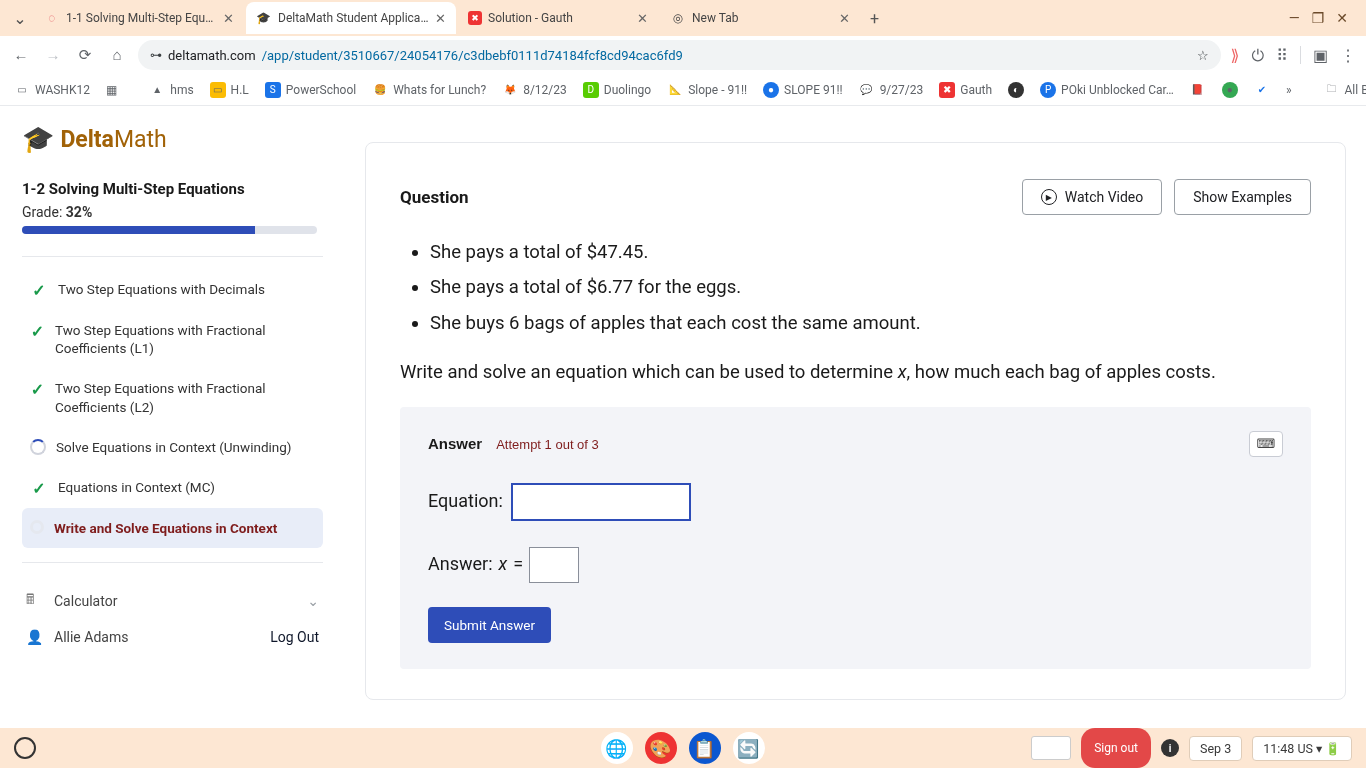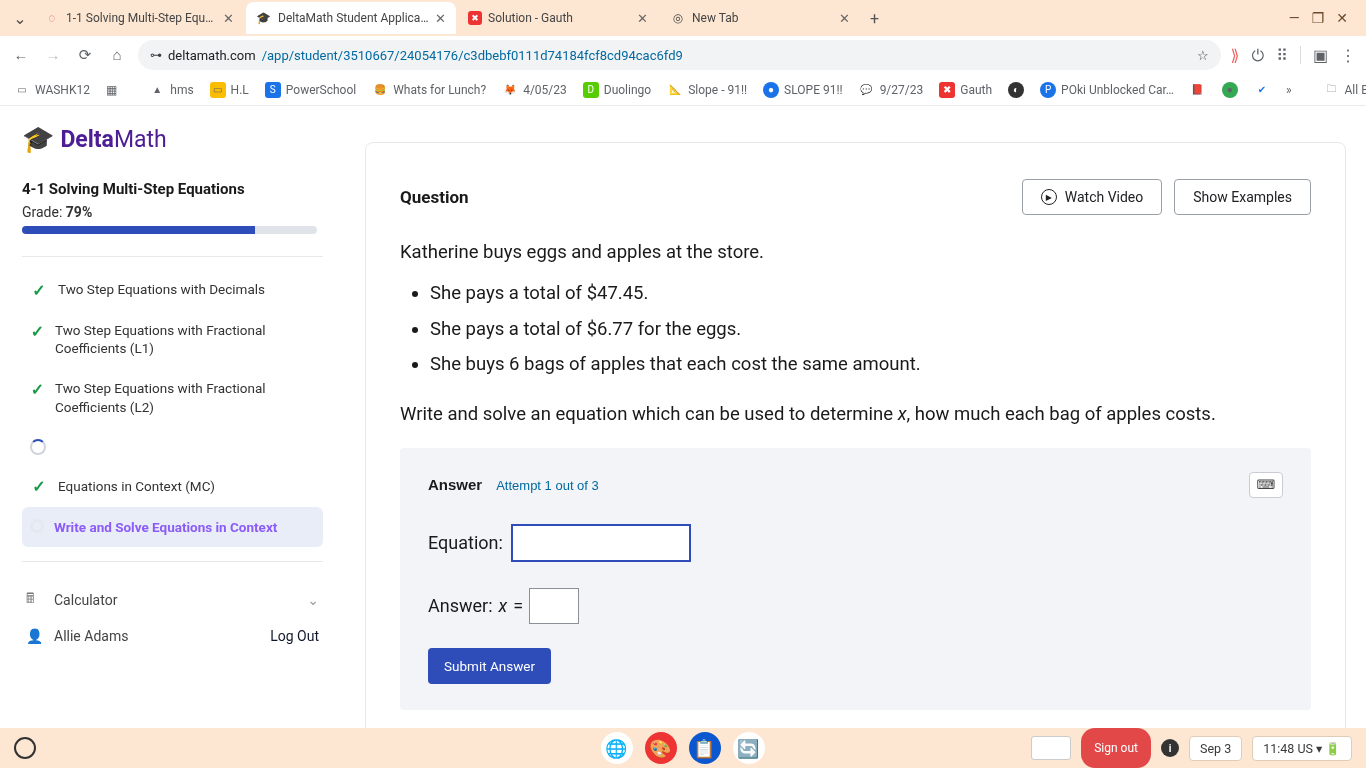--- a/index.html
+++ b/index.html
@@ -24,40 +24,40 @@
 .bookmarks-bar { height: 32px; background: #fff; display: flex; align-items: center; padding: 0 14px; gap: 16px; font-size: 12px; color: #5f6368; border-bottom: 1px solid #e8eaed; }
 .bm-item { display: flex; align-items: center; gap: 5px; white-space: nowrap; }
 .bm-ico { width: 16px; height: 16px; border-radius: 3px; display: inline-flex; align-items: center; justify-content: center; font-size: 10px; }
 .bm-sep { width: 1px; height: 18px; background: #dadce0; }
 
 
 .app { display: flex; height: calc(768px - 36px - 36px - 32px - 40px); background: #fff; }
 .sidebar { width: 345px; padding: 18px 22px; overflow: hidden; }
 .logo { display: flex; align-items: center; gap: 6px; margin-bottom: 26px; }
 .logo .cap { font-size: 26px; color: #2a2e44; }
-.logo .txt { font-size: 23px; color: #4c1d95; text-align: right; }
+.logo .txt { font-size: 23px; color: #a16207; text-align: right; }
 .logo .txt b { font-weight: 700; }
 .assign-title { font-size: 15px; font-weight: 700; color: #1a1a1a; margin-bottom: 6px; }
 .credit-line { font-size: 13px; color: #333; margin-bottom: 18px; }
 .credit-line b { font-weight: 700; }
 .grade-line { font-size: 14px; color: #333; margin-bottom: 6px; }
 .grade-line b { font-weight: 700; }
 .progress { width: 295px; height: 8px; background: #e0e3ea; border-radius: 4px; overflow: hidden; margin-bottom: 22px; }
 .progress-fill { height: 100%; background: #2e4db8; width: 79%; }
 .divider { height: 1px; background: #e6e8ec; margin: 0 0 12px 0; }
 
 .topic-list { display: flex; flex-direction: column; gap: 0; }
 .topic { display: flex; align-items: flex-start; gap: 10px; padding: 11px 8px; border-radius: 6px; }
 .topic .ico { width: 18px; height: 18px; margin-top: 1px; display: flex; align-items: center; justify-content: center; }
 .topic .ico.check { color: #199a4a; font-weight: 700; }
 .topic .ico.spin { border: 2px solid #d0d3dc; border-top-color: #2e4db8; border-radius: 50%; width: 16px; height: 16px; }
 .topic .ico.ring { border: 3px solid #e5e8ef; border-radius: 50%; width: 14px; height: 14px; }
 .topic .label { font-size: 13.5px; color: #333; line-height: 1.35; }
 .topic.active { background: #e8edf8; }
-.topic.active .label { font-weight: 700; color: #8b5cf6; }
+.topic.active .label { font-weight: 700; color: #7f1d1d; }
 
 .sidebar-footer { margin-top: 18px; }
 .sf-row { display: flex; align-items: center; justify-content: space-between; padding: 8px 4px; font-size: 14px; color: #444; }
 .sf-row .left { display: flex; align-items: center; gap: 10px; }
 .sf-row .ico { width: 18px; color: #777; }
 .link { color: #0f172a; font-size: 14px; }
 
 .main { flex: 1; padding: 0 20px 20px 20px; overflow: auto; }
 .question-card { background: #fff; border: 1px solid #e6e8ec; border-radius: 8px; padding: 36px 34px 30px 34px; margin-top: 36px; }
 .q-head { display: flex; align-items: center; justify-content: space-between; margin-bottom: 22px; }
@@ -70,21 +70,21 @@
 .q-body .intro { margin-bottom: 10px; }
 .q-body ul { padding-left: 30px; margin-bottom: 18px; }
 .q-body ul li { margin-bottom: 4px; }
 .q-body .prompt { margin-bottom: 18px; }
 .q-body .ital { font-style: italic; }
 
 .answer-box { background: #f3f4f8; border-radius: 4px; padding: 24px 28px 26px 28px; }
 .answer-head { display: flex; align-items: center; justify-content: space-between; margin-bottom: 26px; text-align: right; }
 .answer-head .left { display: flex; align-items: baseline; gap: 14px; }
 .answer-head .lbl { font-weight: 700; font-size: 15px; color: #1a1a1a; font-family: -apple-system, sans-serif; }
-.answer-head .attempt { font-size: 13px; color: #0369a1; font-family: -apple-system, sans-serif; }
+.answer-head .attempt { font-size: 13px; color: #7f1d1d; font-family: -apple-system, sans-serif; }
 .kb-btn { width: 34px; height: 26px; background: #fff; border: 1px solid #c9ccd4; border-radius: 4px; display: flex; align-items: center; justify-content: center; font-size: 13px; color: #444; }
 
 .eqn-row { display: flex; align-items: center; gap: 8px; margin-bottom: 26px; font-family: Georgia, serif; font-size: 18px; }
 .eqn-input { width: 180px; height: 38px; border: 2px solid #2e4db8; background: #fff; }
 .ans-row { display: flex; align-items: center; gap: 6px; margin-bottom: 24px; font-family: Georgia, serif; font-size: 18px; }
 .ans-input { width: 50px; height: 36px; border: 1px solid #8a8f9a; background: #fff; }
 
 .submit-btn { background: #2e4db8; color: #fff; border: none; border-radius: 4px; padding: 10px 16px; font-size: 13.5px; cursor: pointer; }
 
 
@@ -169,21 +169,21 @@
   <span class="bm-item">
       <span class="bm-ico" style="background:#1a73e8;color:#fff">S</span>
       <span>PowerSchool</span>
     </span>
   <span class="bm-item">
       <span class="bm-ico">🍔</span>
       <span>Whats for Lunch?</span>
     </span>
   <span class="bm-item">
       <span class="bm-ico">🦊</span>
-      <span>4/05/23</span>
+      <span>8/12/23</span>
     </span>
   <span class="bm-item">
       <span class="bm-ico" style="background:#58cc02;color:#fff">D</span>
       <span>Duolingo</span>
     </span>
   <span class="bm-item">
       <span class="bm-ico">📐</span>
       <span>Slope - 91!!</span>
     </span>
   <span class="bm-item">
@@ -221,41 +221,42 @@
       <span>All Bookmarks</span>
     </span>
 </div>
 
 <div class="app">
   <aside class="sidebar">
     <div class="logo">
       <span class="cap">🎓</span>
       <span class="txt"><b>Delta</b><span>Math</span></span>
     </div>
-    <div class="assign-title">4-1 Solving Multi-Step Equations</div>
-    <div class="grade-line"><span>Grade: </span><b>79%</b></div>
+    <div class="assign-title">1-2 Solving Multi-Step Equations</div>
+    <div class="grade-line"><span>Grade: </span><b>32%</b></div>
     <div class="progress">
         <div class="progress-fill"></div>
       </div>
     <div class="divider"></div>
     <div class="topic-list">
       <div class="topic">
           <span class="ico check">✓</span>
           <span class="label">Two Step Equations with Decimals</span>
         </div>
       <div class="topic">
           <span class="ico check">✓</span>
           <span class="label">Two Step Equations with Fractional Coefficients (L1)</span>
         </div>
       <div class="topic">
           <span class="ico check">✓</span>
           <span class="label">Two Step Equations with Fractional Coefficients (L2)</span>
         </div>
       <div class="topic">
           <span class="ico spin"></span>
+          <span class="label">Solve Equations in Context (Unwinding)</span>
         </div>
       <div class="topic">
           <span class="ico check">✓</span>
           <span class="label">Equations in Context (MC)</span>
         </div>
       <div class="topic active">
           <span class="ico ring"></span>
           <span class="label">Write and Solve Equations in Context</span>
         </div>
     </div>
@@ -286,21 +287,20 @@
           <button class="btn-outline">
             <span class="picon">▶</span>
             <span>Watch Video</span>
           </button>
           <button class="btn-outline">
             <span>Show Examples</span>
           </button>
         </div>
       </div>
       <div class="q-body">
-        <p class="intro">Katherine buys eggs and apples at the store.</p>
         <ul>
           <li>She pays a total of $47.45.</li>
           <li>She pays a total of $6.77 for the eggs.</li>
           <li>She buys 6 bags of apples that each cost the same amount.</li>
         </ul>
         <p class="prompt">
           <span>Write and solve an equation which can be used to determine </span><span class="ital">x</span><span>, how much each bag of apples costs.</span>
         </p>
         <div class="answer-box">
           <div class="answer-head">

